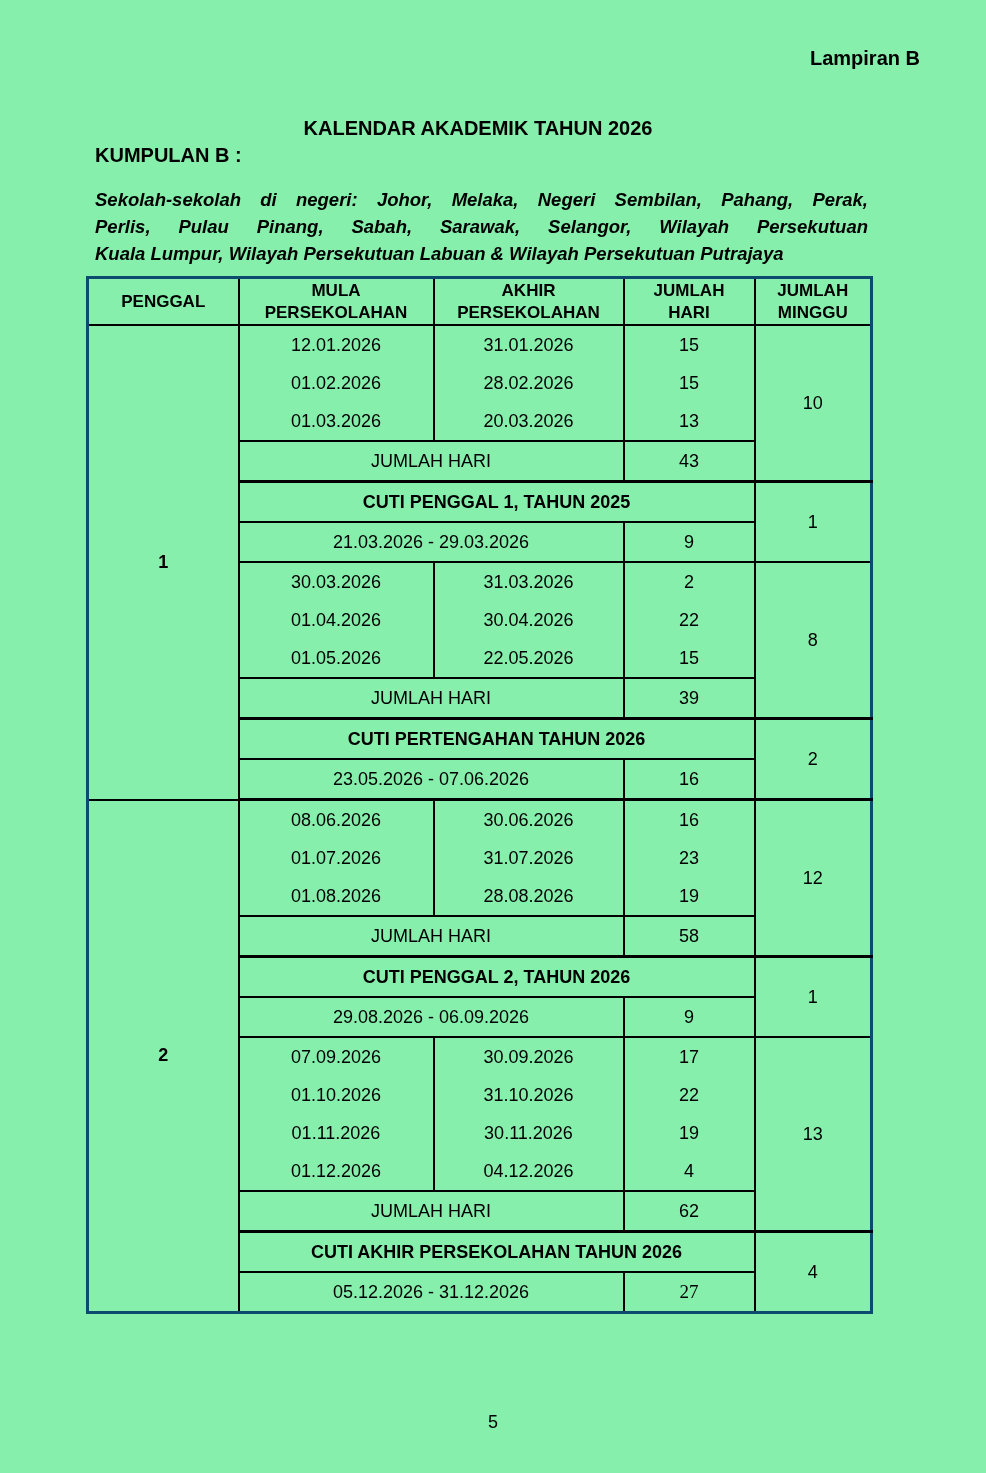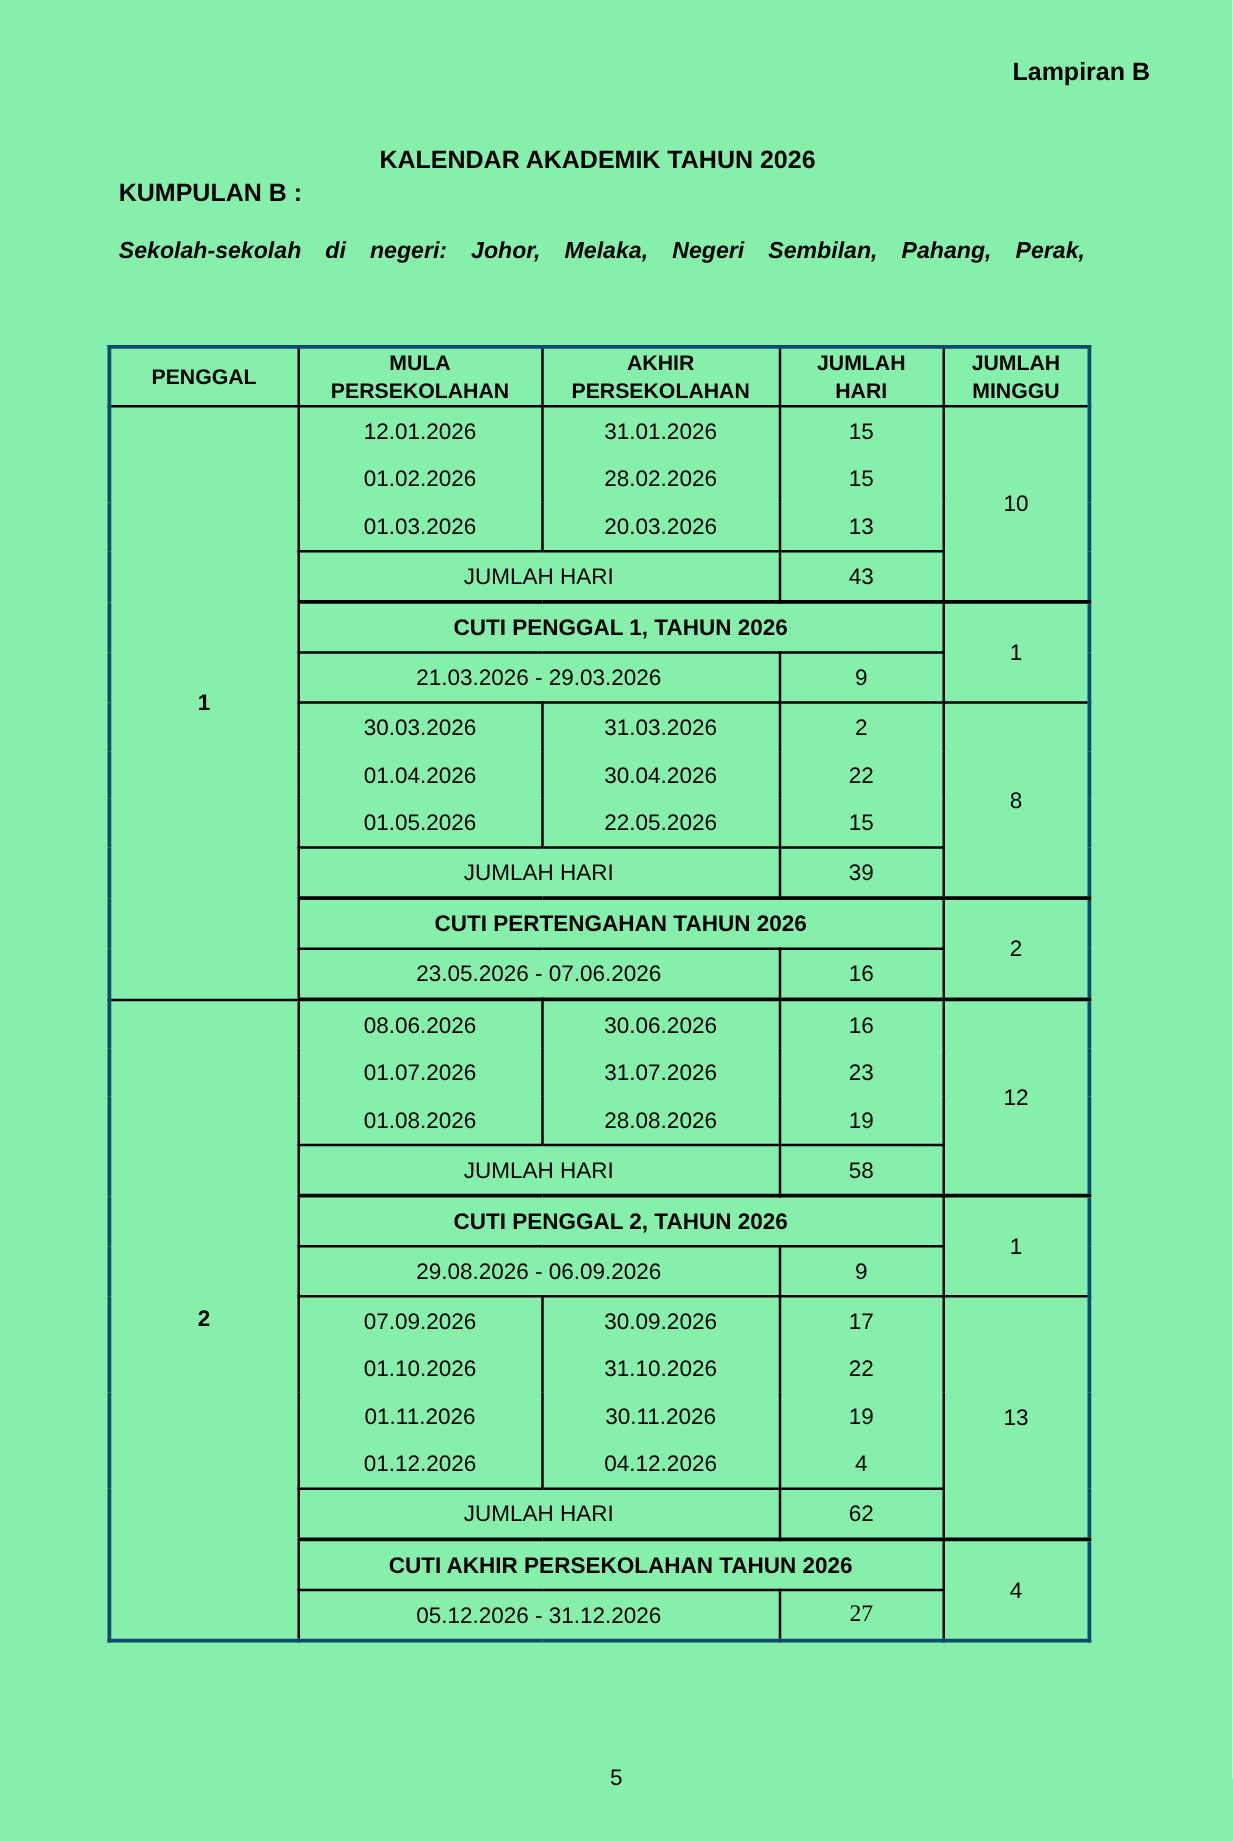--- a/index.html
+++ b/index.html
@@ -94,20 +94,22 @@
 <div class="page">
 
   <div class="attachment">Lampiran B</div>
 
   <div class="doc-title">KALENDAR AKADEMIK TAHUN 2026</div>
 
   <div class="group-label">KUMPULAN B :</div>
 
   <div class="region-note">
     <div class="note-line just">Sekolah-sekolah di negeri: Johor, Melaka, Negeri Sembilan, Pahang, Perak,</div>
+    <div class="note-line just">Perlis, Pulau Pinang, Sabah, Sarawak, Selangor, Wilayah Persekutuan</div>
+    <div class="note-line">Kuala Lumpur, Wilayah Persekutuan Labuan &amp; Wilayah Persekutuan Putrajaya</div>
   </div>
 
   <table class="cal-table">
     <colgroup>
       <col style="width:151px">
         <col style="width:195px">
         <col style="width:190px">
         <col style="width:131px">
         <col style="width:117px">
     </colgroup>
@@ -142,21 +144,21 @@
         <td class="nb">01.03.2026</td>
         <td class="nb">20.03.2026</td>
         <td class="nb">13</td>
       </tr>
       <tr>
         <td colspan="2">JUMLAH HARI</td>
         <td>43</td>
       </tr>
 
       <tr>
-        <td colspan="3" class="cuti t3">CUTI PENGGAL 1, TAHUN 2026</td>
+        <td colspan="3" class="cuti t3">CUTI PENGGAL 1, TAHUN 2025</td>
         <td rowspan="2" class="t3">1</td>
       </tr>
       <tr>
         <td colspan="2">21.03.2026 - 29.03.2026</td>
         <td>9</td>
       </tr>
 
       <tr>
         <td class="nb">30.03.2026</td>
         <td class="nb">31.03.2026</td>

